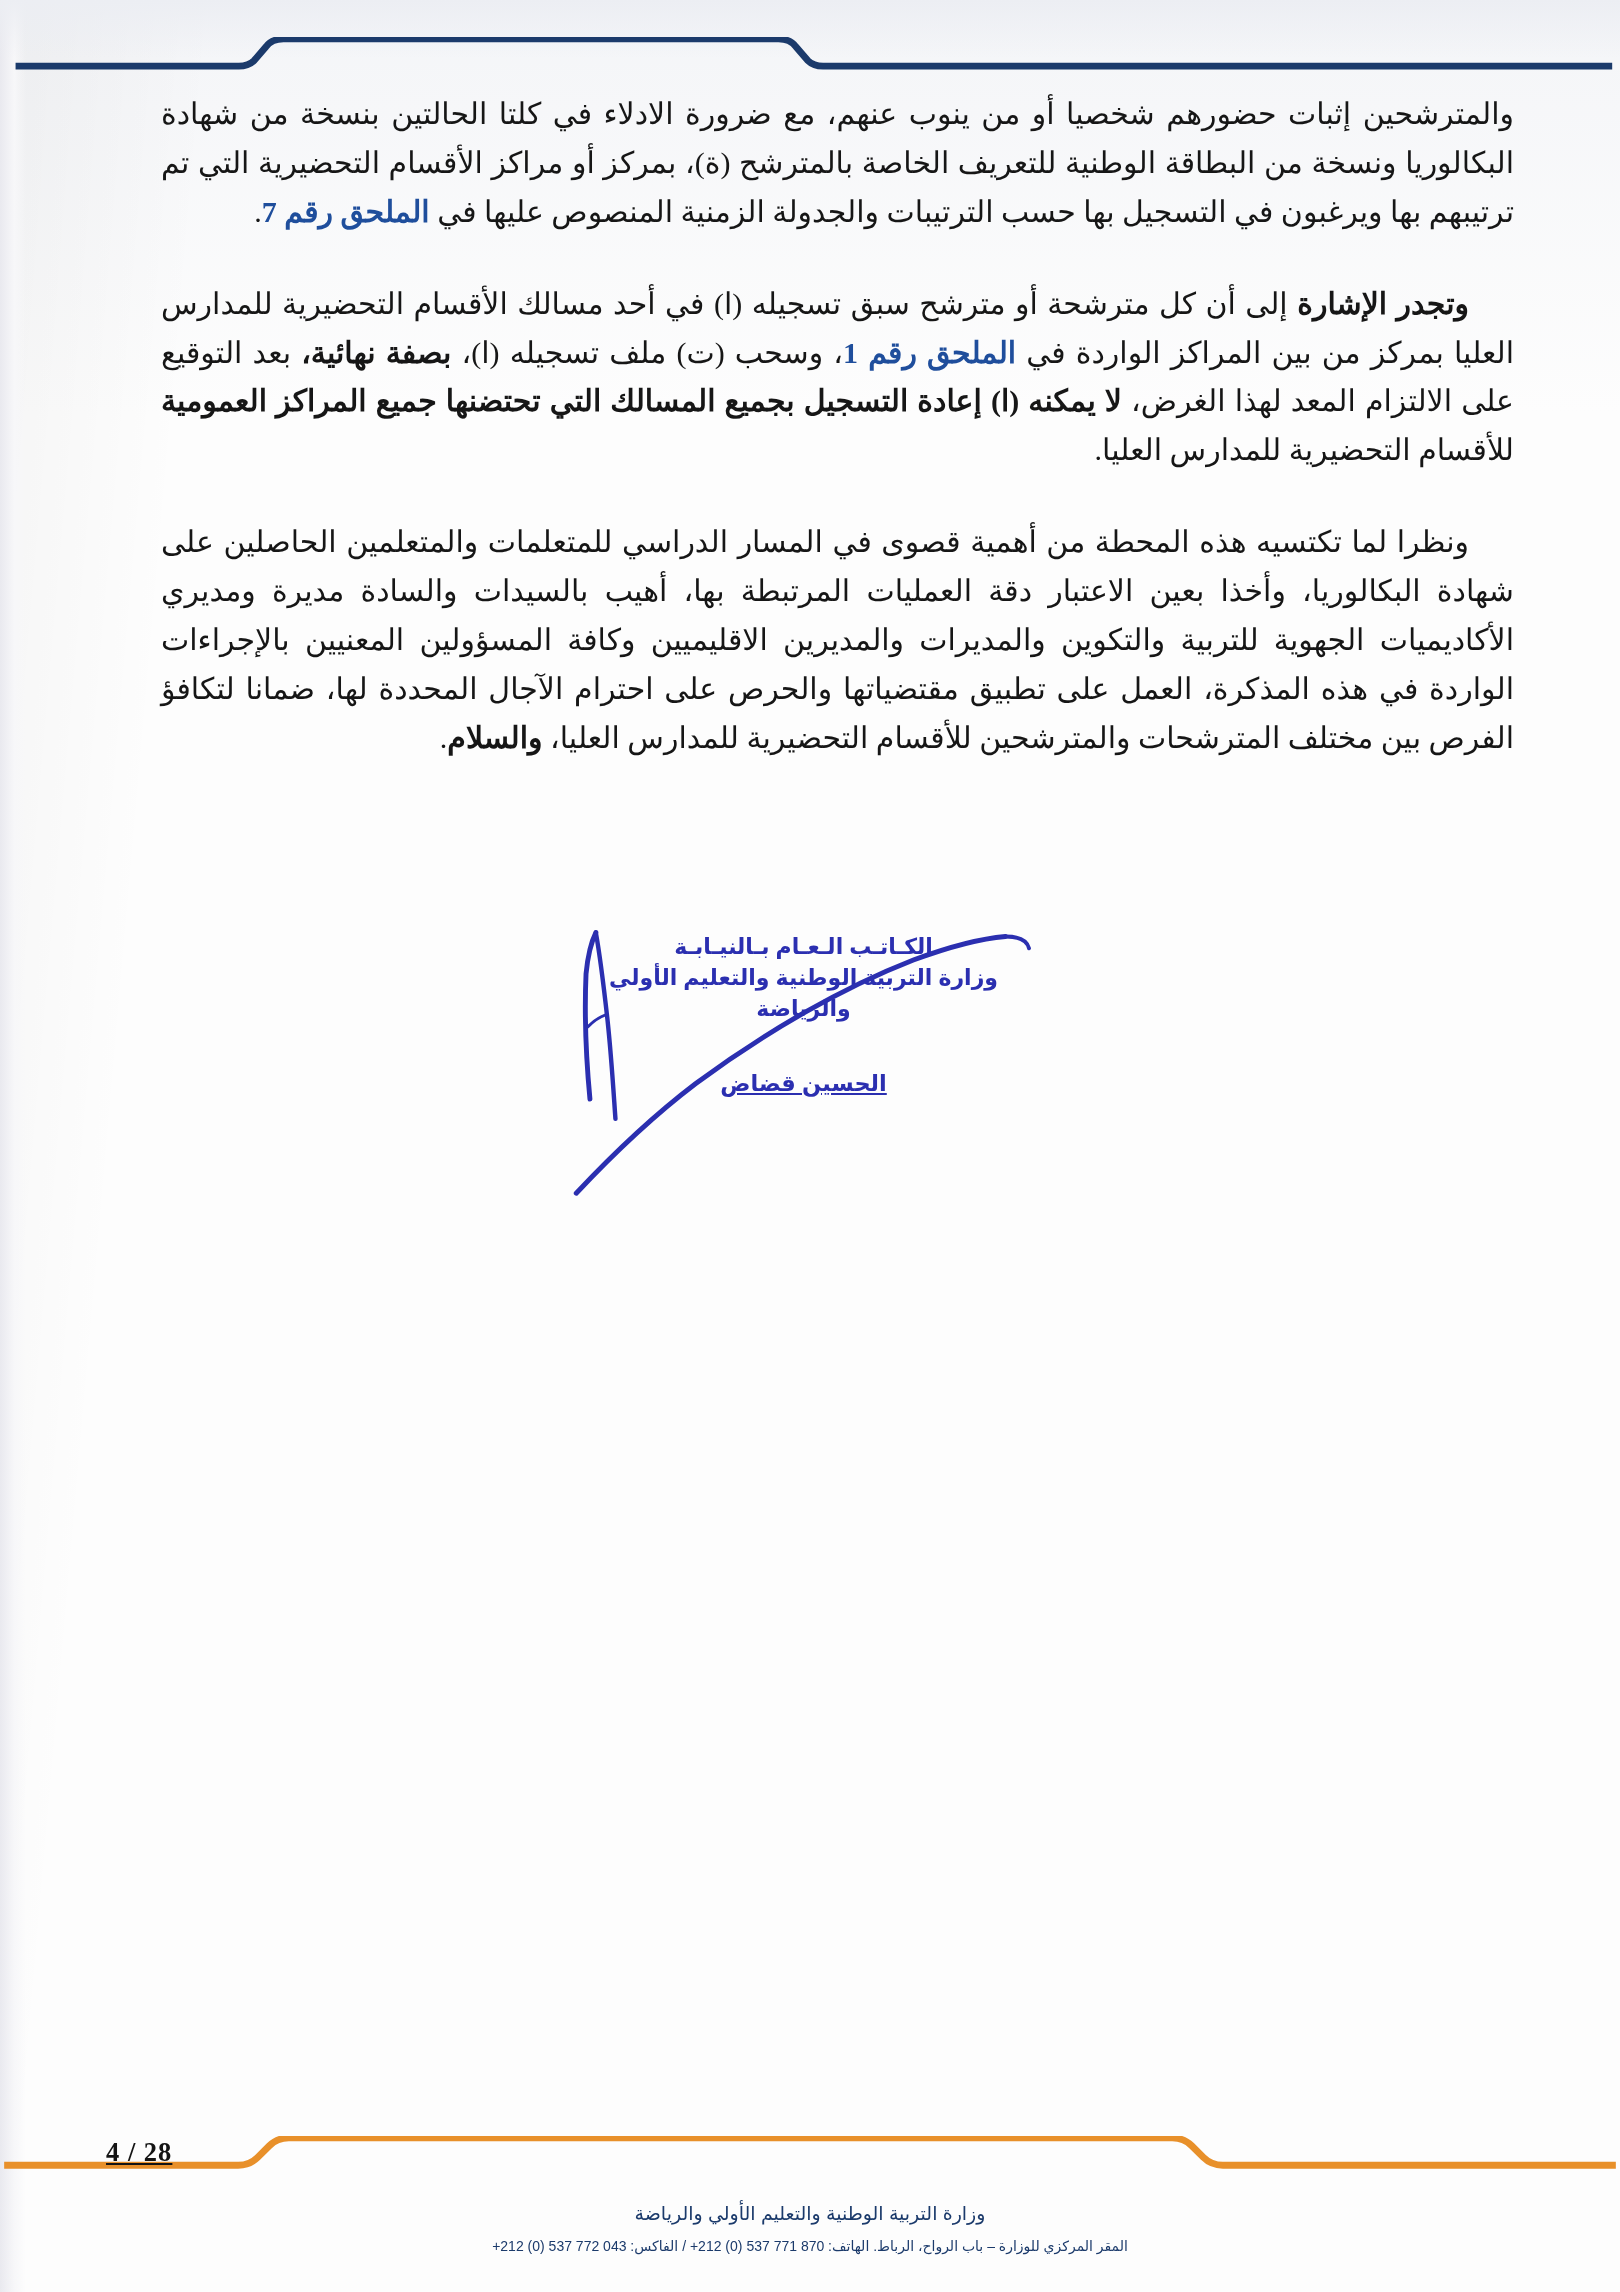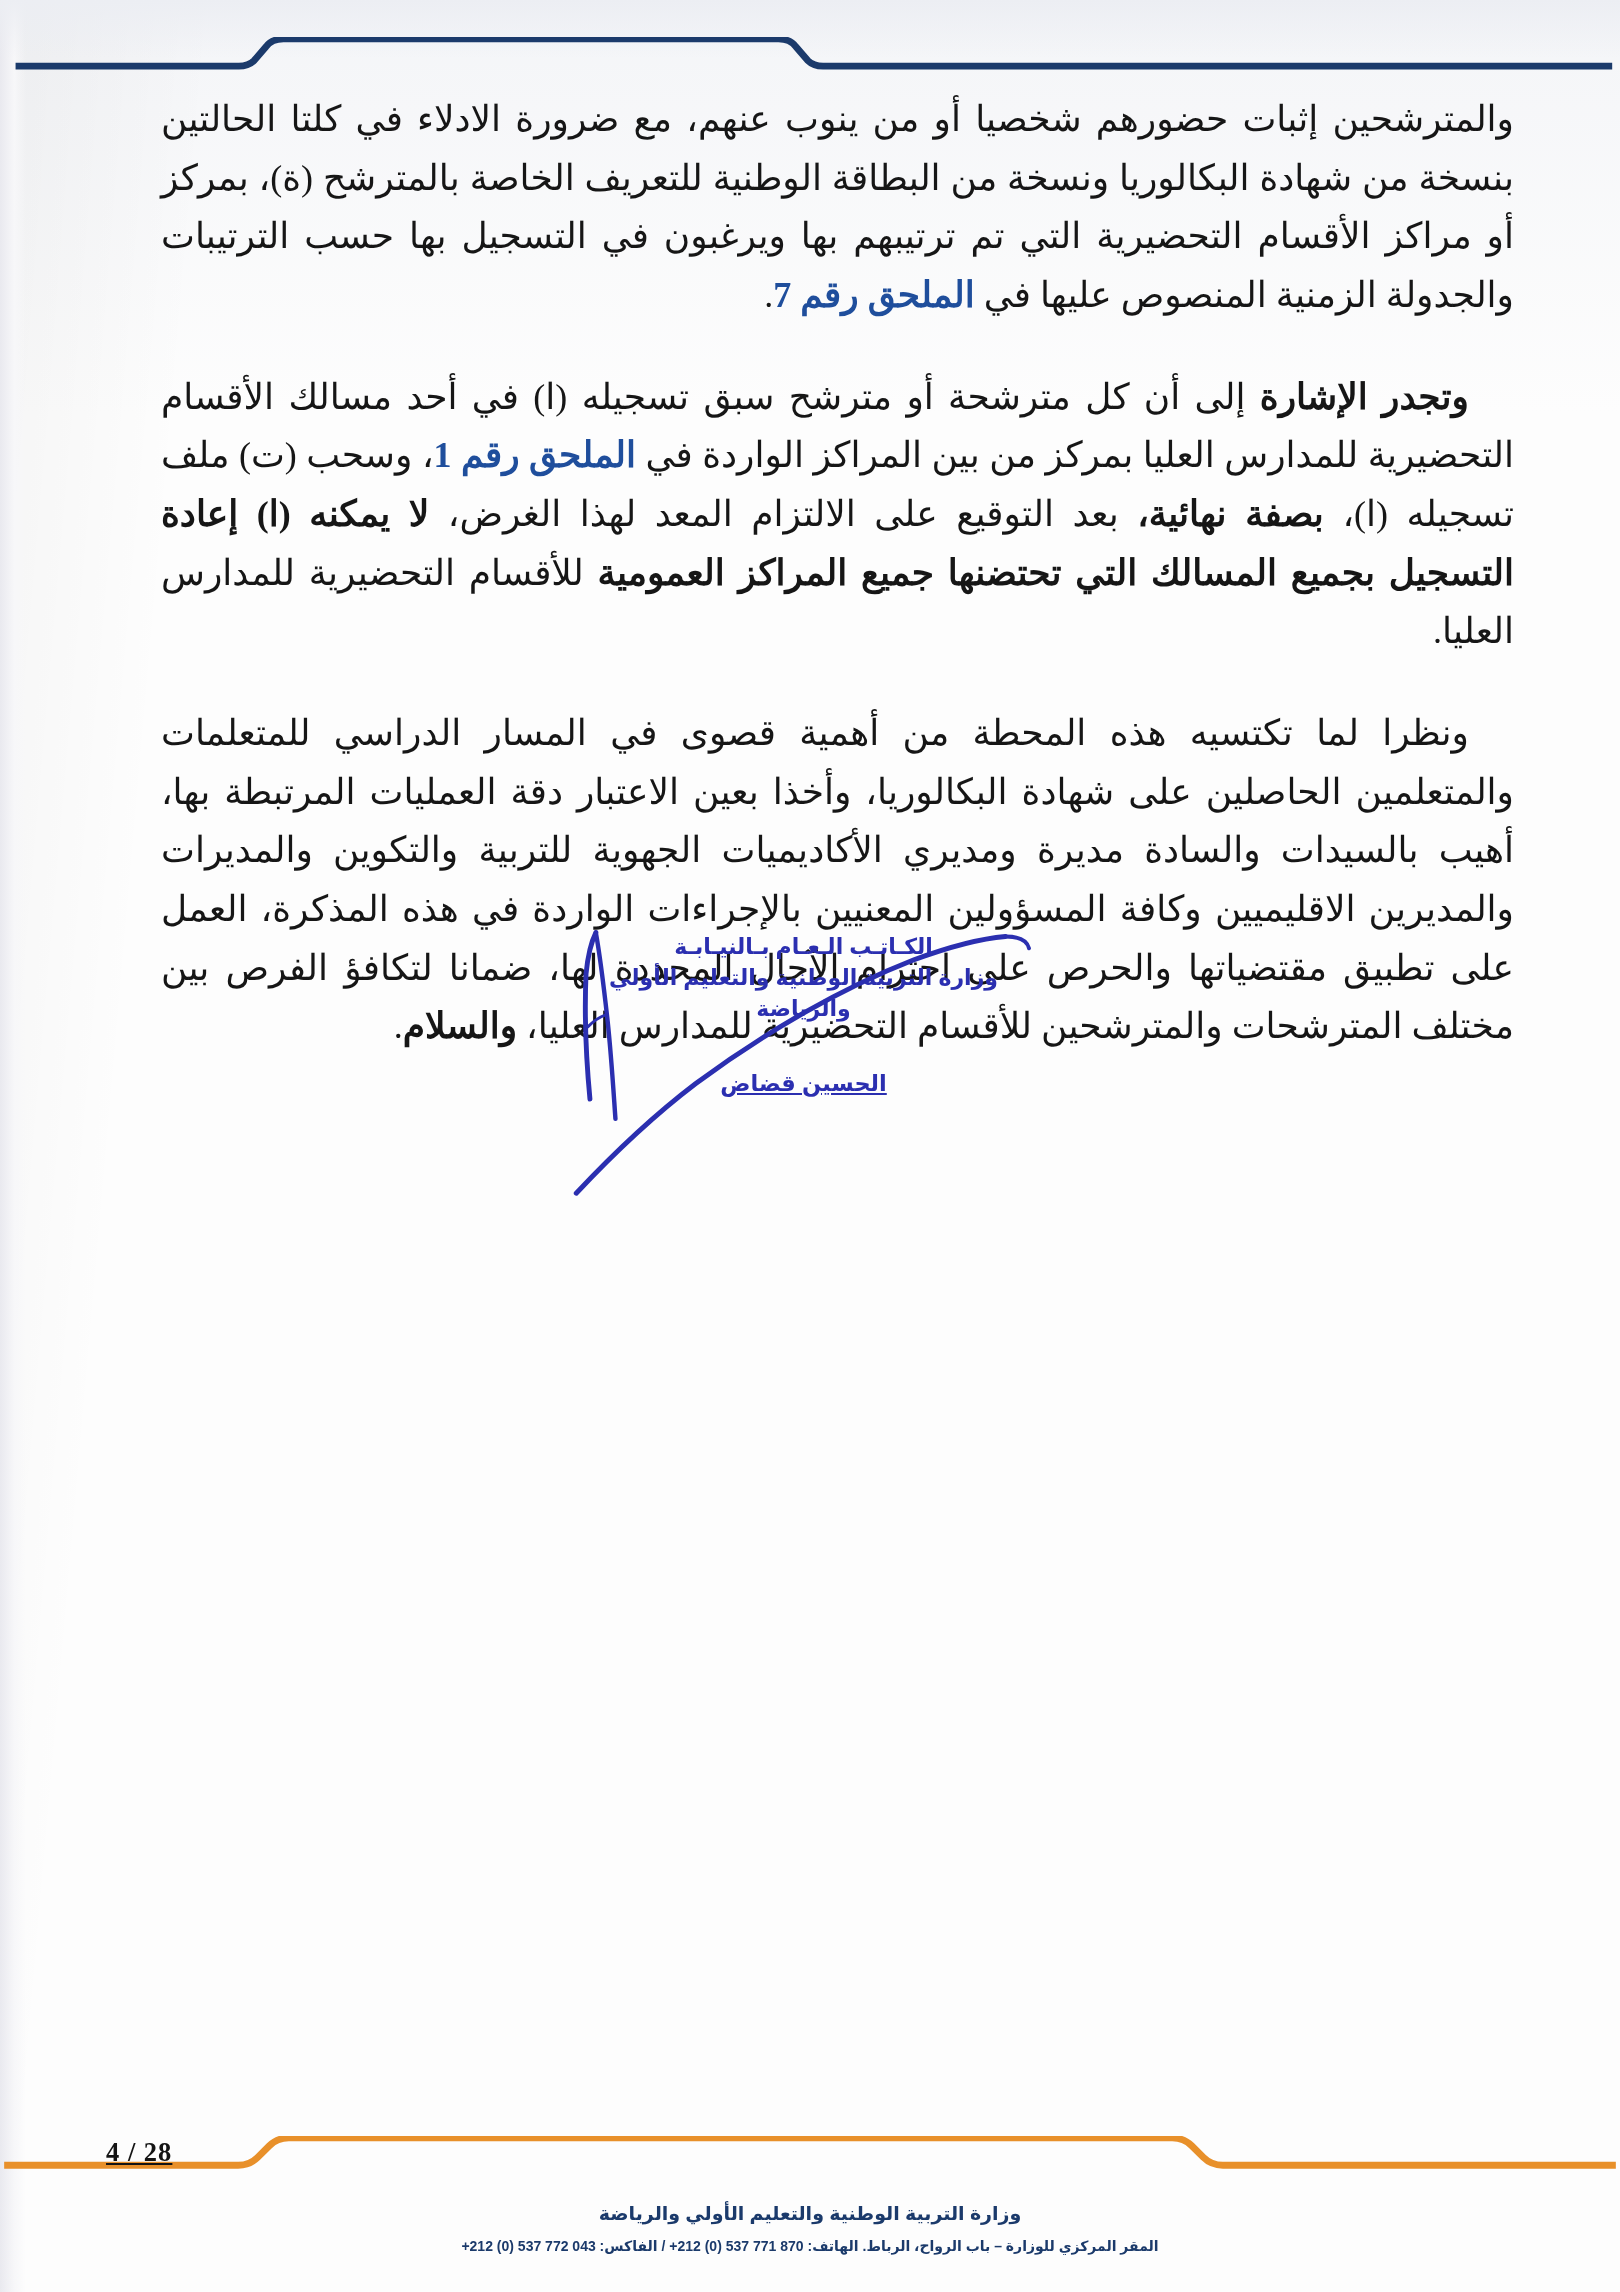--- a/index.html
+++ b/index.html
@@ -46,21 +46,21 @@
 
   
   .body-area {
     position: absolute;
     right: 106px;
     top: 90px;
     width: 1353px;
   }
   p.para {
     margin: 0 0 43px 0;
-    font-size: 36px;
+    font-size: 30px;
     line-height: 1.63;
     color: #161616;
     text-align: justify;
     text-justify: inter-word;
     letter-spacing: 0;
     font-family: "Liberation Serif", "DejaVu Serif", serif;
   }
   p.para:last-child { margin-bottom: 0; }
   .indent { display: inline-block; width: 45px; }
   .b { font-weight: bold; }
@@ -138,21 +138,21 @@
     text-decoration: underline;
   }
   .footer-text {
     position: absolute;
     left: 0;
     bottom: 39px;
     width: 1620px;
     text-align: center;
     color: #1b3a6b;
     font-family: "Liberation Sans", "DejaVu Sans", sans-serif;
-    font-weight: bold;
+    font-weight: normal;
   }
   .footer-line1 {
     font-size: 19px;
     letter-spacing: 0.3px;
     margin-bottom: 12.7px;
   }
   .footer-line2 {
     font-size: 14px;
     letter-spacing: 0.3px;
   }

